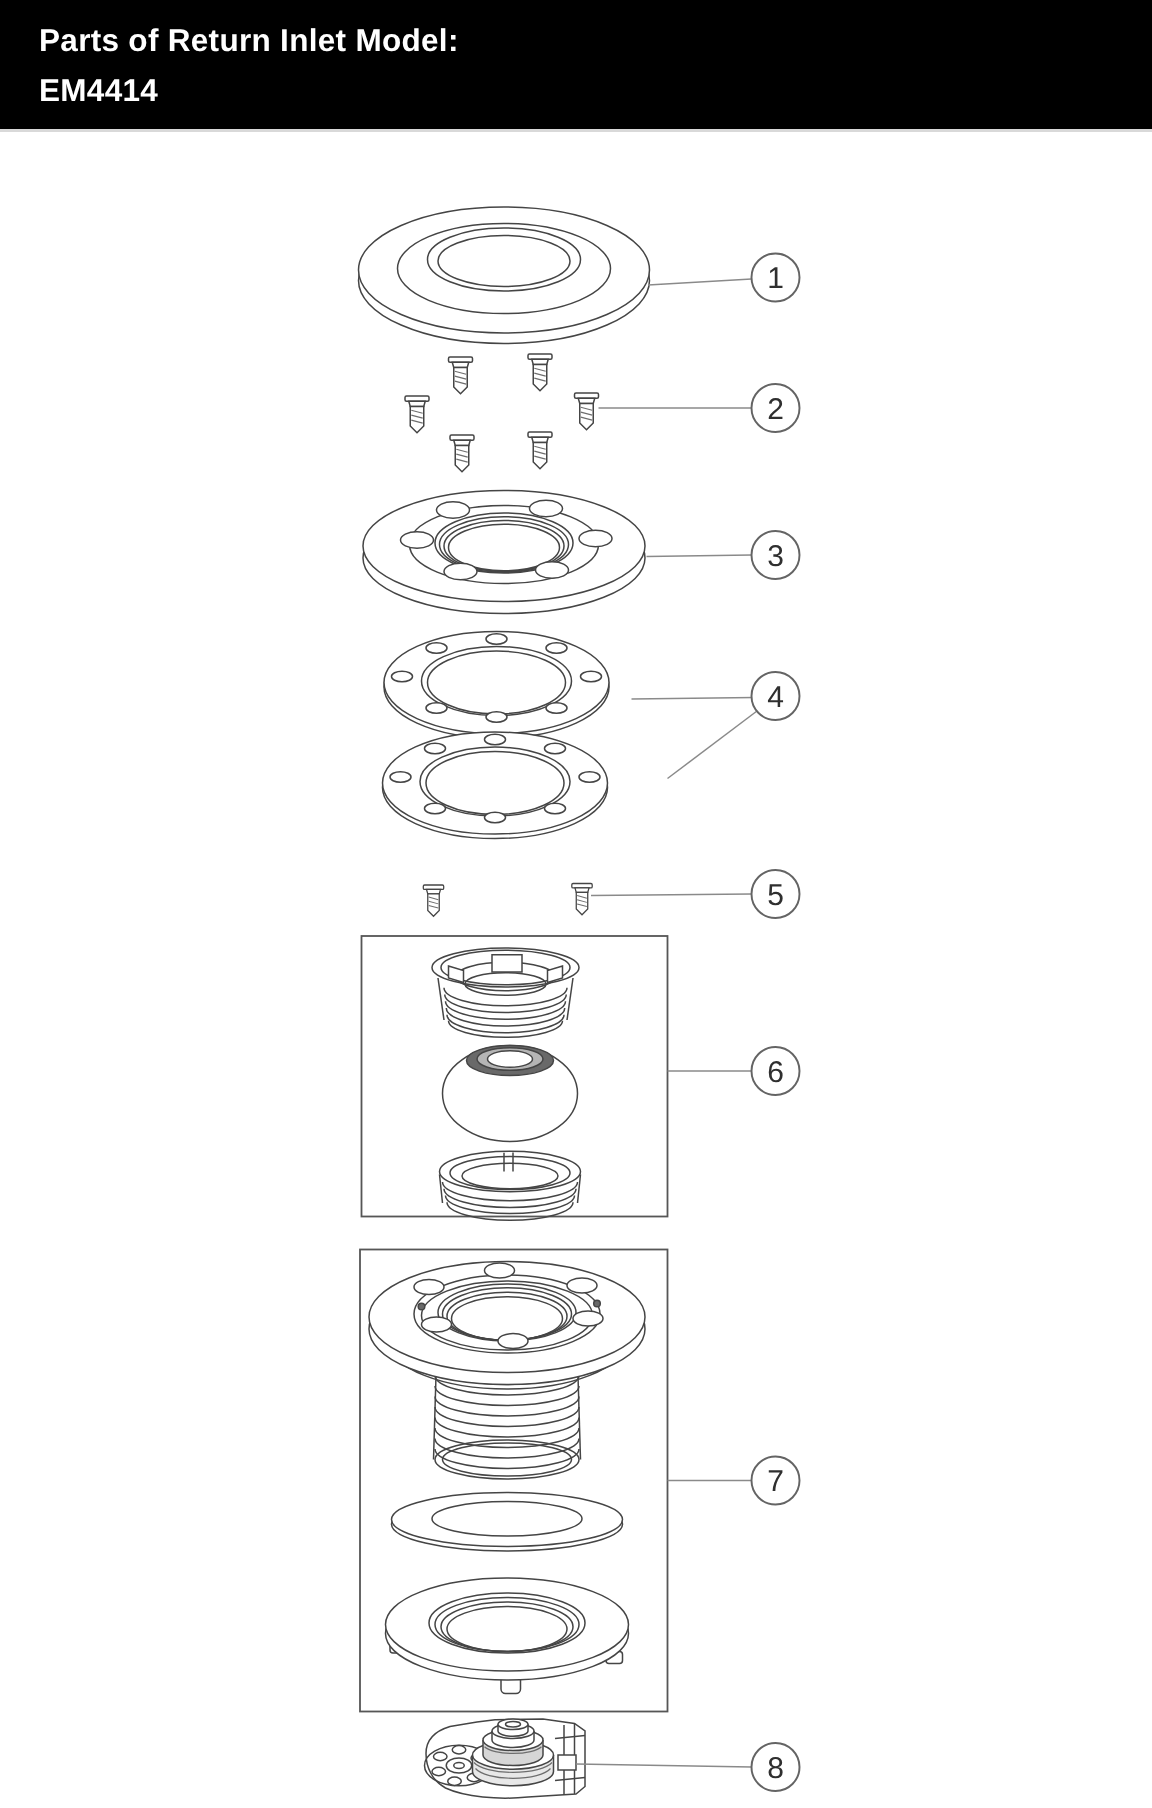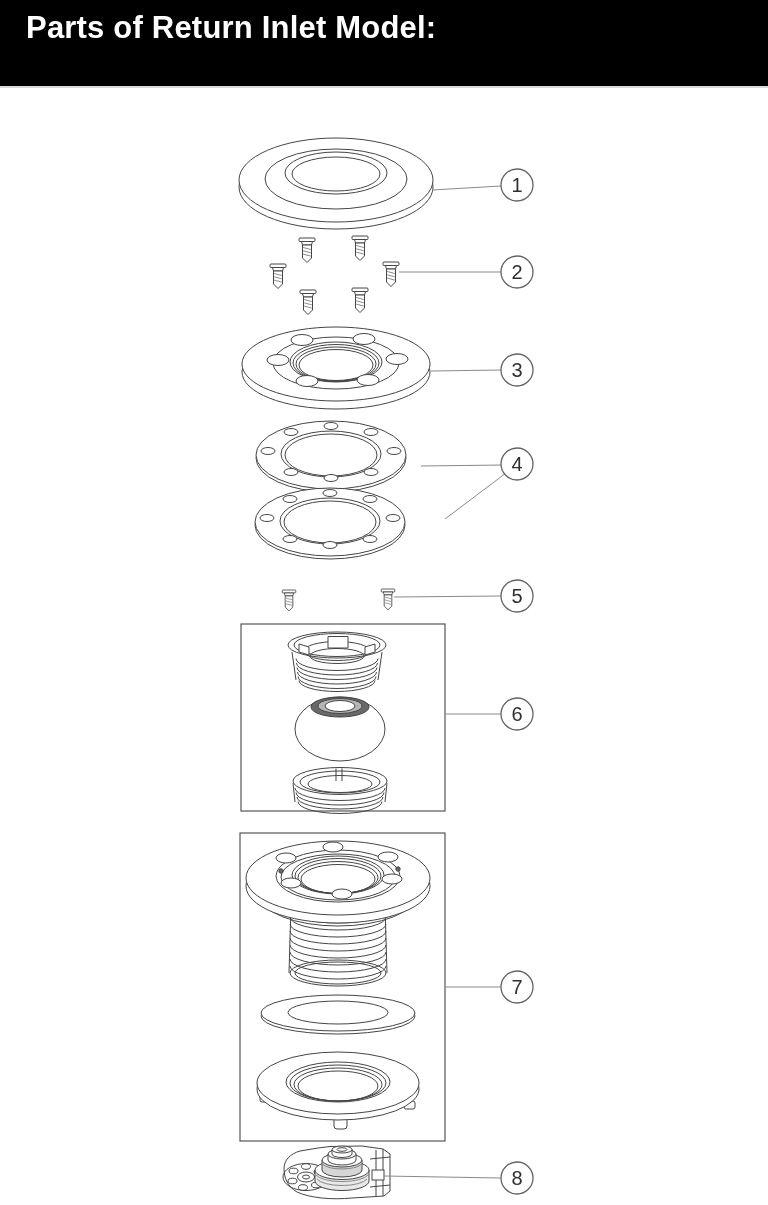--- a/index.html
+++ b/index.html
@@ -1,21 +1,21 @@
 <!DOCTYPE html>
 <html><head>
 <meta charset="utf-8">
 <style>
   html,body { margin:0; padding:0; background:#ffffff; }
   .page { position:relative; width:768px; height:1205px; background:#ffffff;
           font-family:"Liberation Sans", sans-serif; overflow:hidden; }
   .hdr { position:absolute; top:0; left:0; width:768px; height:88px;
          background:#000; box-sizing:border-box; padding:11px 10px 0 26px;
          border-bottom:2px solid #d9d9d9; }
-  .hdr .t { color:#fff; font-weight:bold; font-size:31px; line-height:33px;
+  .hdr .t { color:#fff; font-weight:bold; font-size:21px; line-height:33px;
             letter-spacing:0.2px; white-space:nowrap; }
   svg.diagram { position:absolute; top:88px; left:0; }
 
   .ln   { fill:#ffffff; stroke:#454545; stroke-width:1; }
   .nf   { fill:none;    stroke:#454545; stroke-width:1; }
   .thin { fill:none;    stroke:#6e6e6e; stroke-width:0.8; }
   .box  { fill:none;    stroke:#565656; stroke-width:1.2; }
   .leader { fill:none;  stroke:#8a8a8a; stroke-width:1; }
   .cc   { fill:#ffffff; stroke:#646464; stroke-width:1.3; }
   .cn   { font-family:"Liberation Sans", sans-serif; font-size:20px;
@@ -25,20 +25,21 @@
   .sh1  { fill:#e8e8e8; stroke:#454545; stroke-width:1; }
   .sh2  { fill:#d6d6d6; stroke:#454545; stroke-width:1; }
 </style>
 </head>
 <body>
 
 <div class="page">
 
   <div class="hdr">
     <div class="t">Parts of Return Inlet Model:</div>
+    <div class="t">EM4414</div>
   </div>
 
   <svg class="diagram" width="768" height="1117" viewBox="0 88 768 1117">
 
     <defs>
       <g id="screw">
         <rect class="ln" x="-8" y="0" width="16" height="3.5" rx="1"></rect>
         <path class="ln" d="M-5.5,3.5 L5.5,3.5 L4.5,7 L-4.5,7 Z"></path>
         <path class="ln" d="M-4.5,7 L4.5,7 L4.5,20 L0,24.5 L-4.5,20 Z"></path>
         <line class="thin" x1="-3.8" y1="9.5" x2="3.8" y2="11.5"></line>

